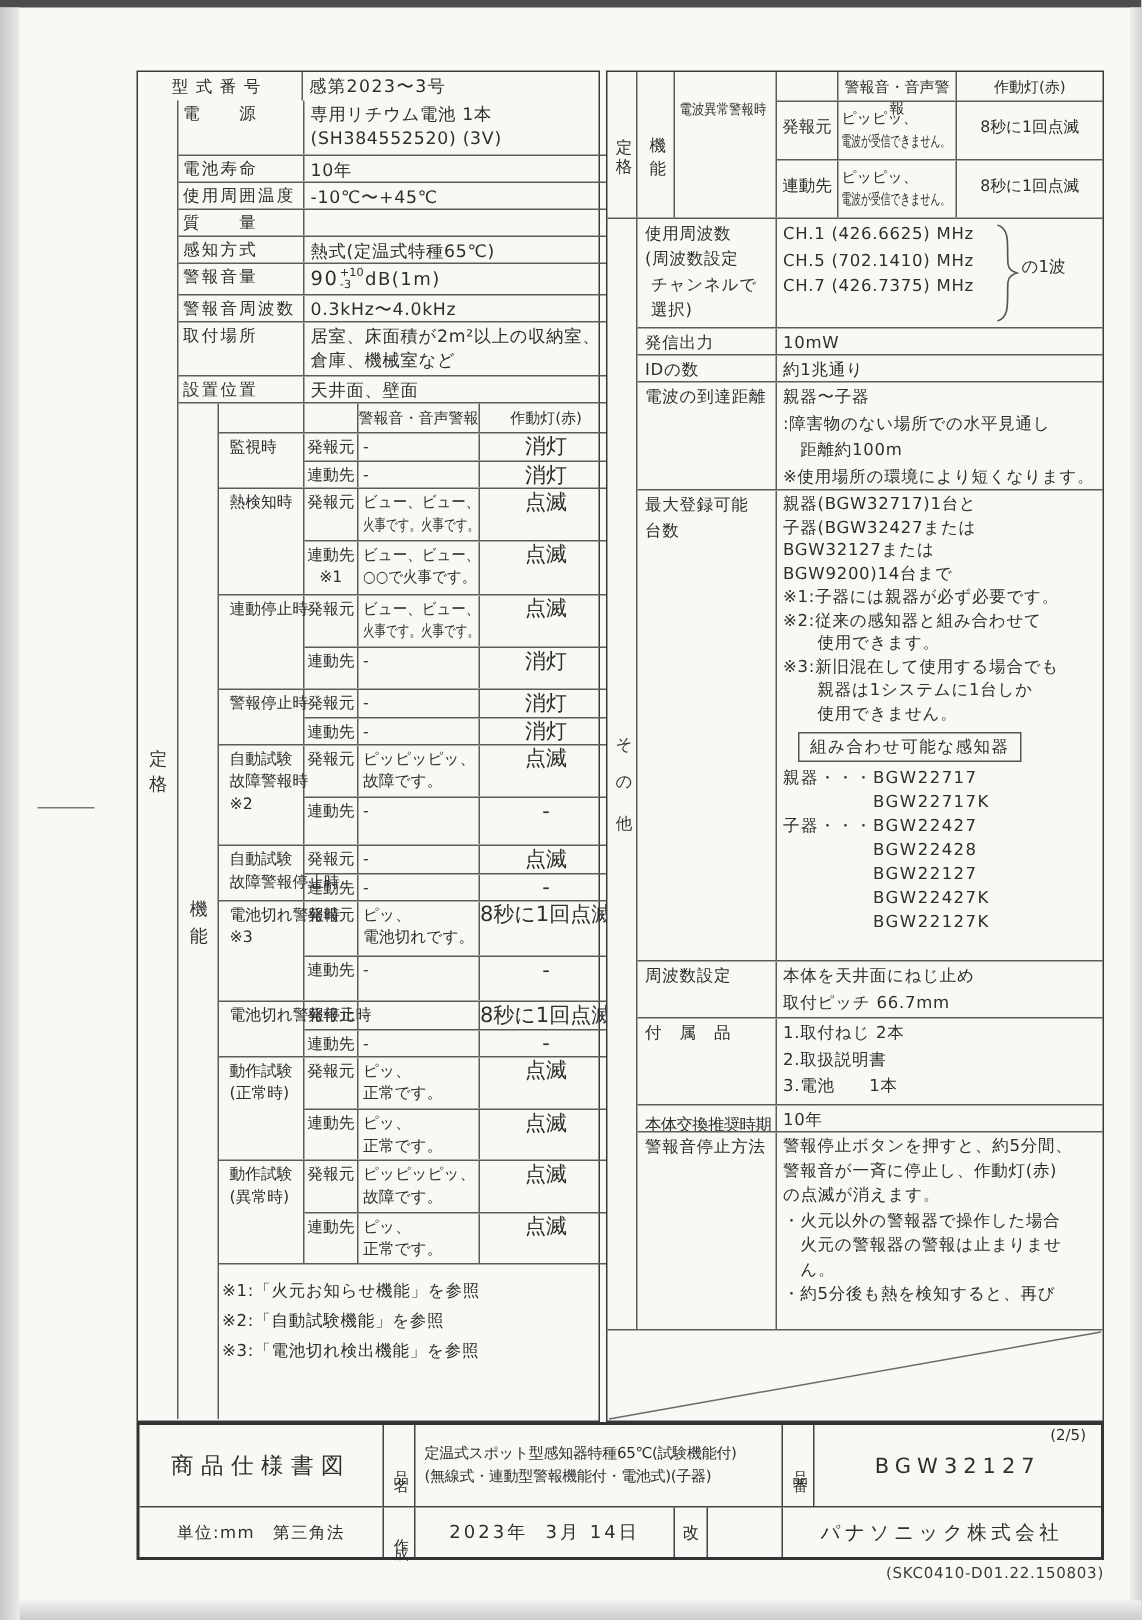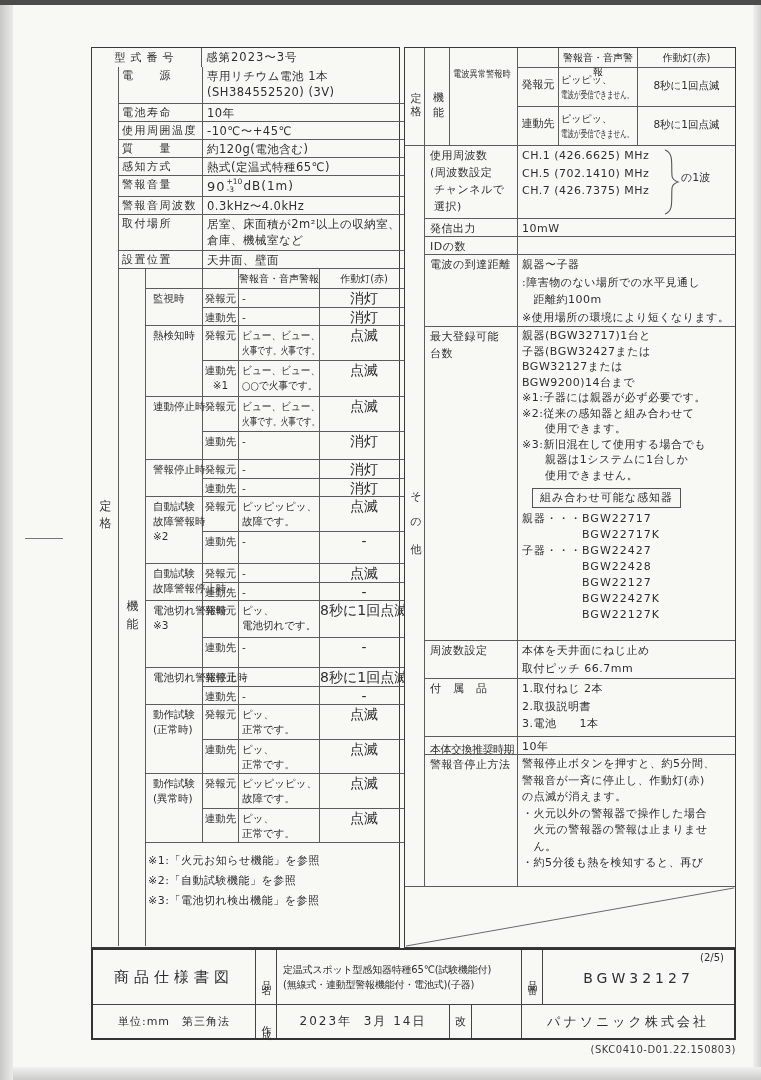--- a/index.html
+++ b/index.html
@@ -134,21 +134,21 @@
               <div class="srow-val">
                 <div class="ln">10年</div>
               </div>
             </div>
             <div class="srow" style="height: 18px;">
               <div class="srow-lbl ln">使用周囲温度</div>
               <div class="srow-val">
                 <div class="ln">-10℃〜+45℃</div>
               </div>
             </div>
-            <div class="srow" style="height: 18px;">
+            <div class="srow" style="height: 18px; flex-direction: column;">
               <div class="srow-lbl ln">質　　量</div>
               <div class="srow-val">
                 <div class="ln">約120g(電池含む)</div>
               </div>
             </div>
             <div class="srow" style="height: 18px;">
               <div class="srow-lbl ln">感知方式</div>
               <div class="srow-val">
                 <div class="ln">熱式(定温式特種65℃)</div>
               </div>
@@ -587,20 +587,23 @@
             <div class="olbl">
               <div class="ln">発信出力</div>
             </div>
             <div class="oval">
               <div class="ln">10mW</div>
             </div>
           </div>
           <div class="orow" style="height: 18px;">
             <div class="olbl">
               <div class="ln">IDの数</div>
+            </div>
+            <div class="oval">
+              <div class="ln">約1兆通り</div>
             </div>
           </div>
           <div class="orow" style="height: 72px;">
             <div class="olbl">
               <div class="ln">電波の到達距離</div>
             </div>
             <div class="oval">
               <div class="ln">親器〜子器</div>
               <div class="ln">:障害物のない場所での水平見通し</div>
               <div class="ln">　距離約100m</div>

